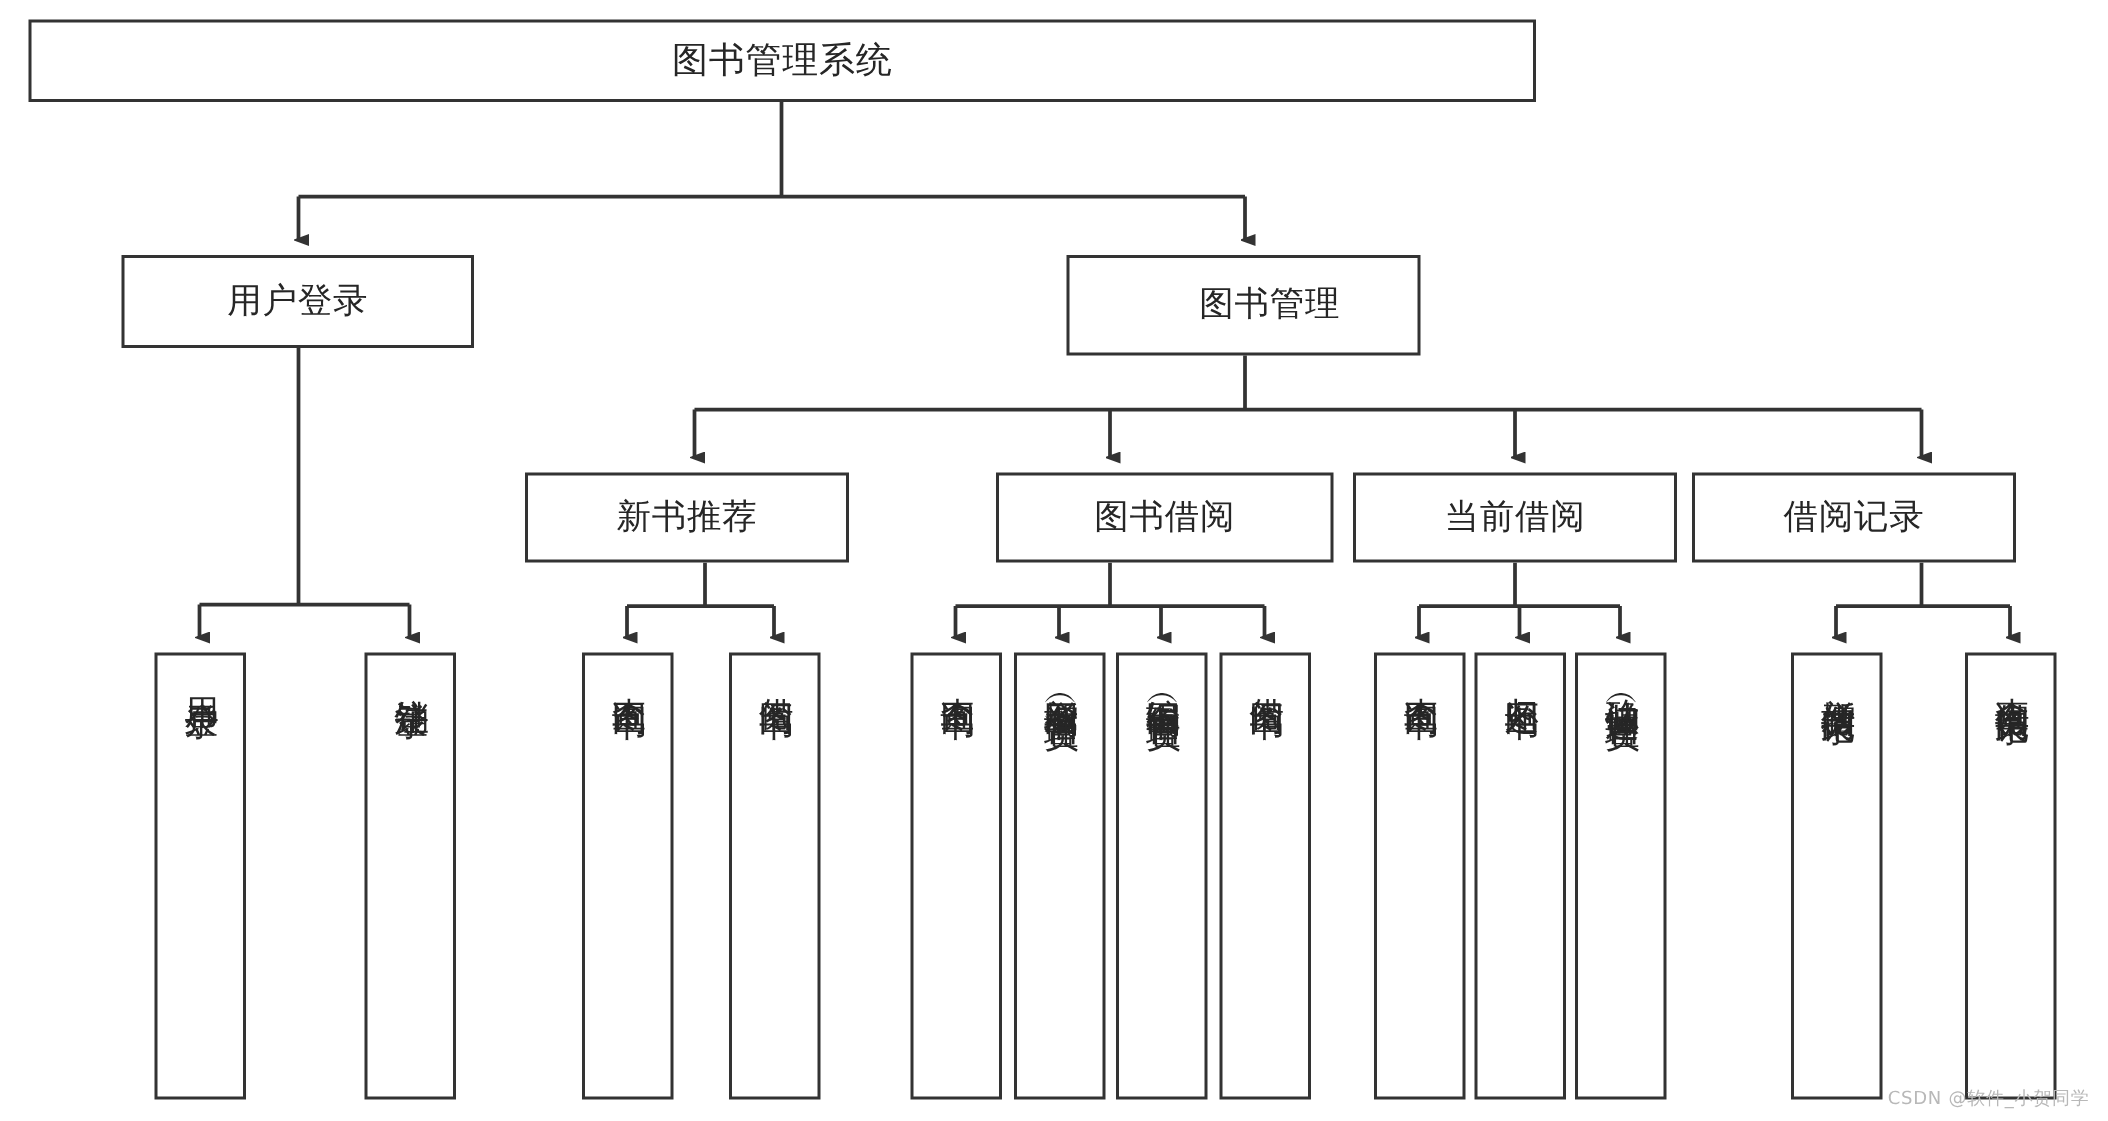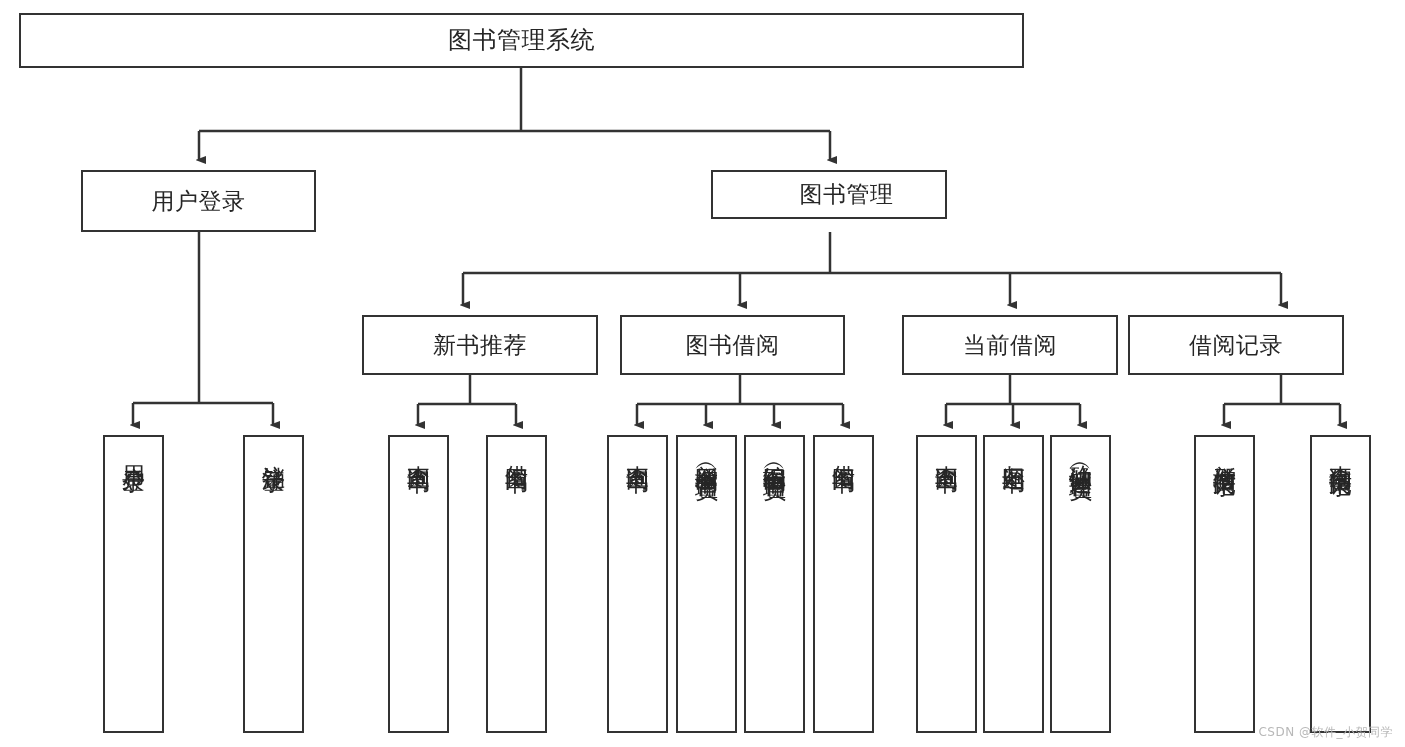--- a/index.html
+++ b/index.html
@@ -127,28 +127,28 @@
     </g>
   </svg>
 
   <div class="node horiz root" style="left:19px; top:13px; width:1005px; height:55px;align-items:center;">
     <span class="label">图书管理系统</span>
   </div>
 
   <div class="node horiz" style="left:81px; top:170px; width:235px; height:62px;">
     <span class="label">用户登录</span>
   </div>
-  <div class="node horiz" style="left:711px; top:170px; width:236px; height:49px;padding-left:35px;">
+  <div class="node horiz" style="left:711px; top:170px; width:236px; height:67px;padding-left:35px;">
     <span class="label">图书管理</span>
   </div>
 
-  <div class="node horiz" style="left:362px; top:315px; width:236px; height:60px;">
+  <div class="node horiz" style="left:350px; top:315px; width:216px; height:60px;">
     <span class="label">新书推荐</span>
   </div>
-  <div class="node horiz" style="left:620px; top:315px; width:225px; height:60px;">
+  <div class="node horiz" style="left:664px; top:315px; width:225px; height:60px;">
     <span class="label">图书借阅</span>
   </div>
   <div class="node horiz" style="left:902px; top:315px; width:216px; height:60px;">
     <span class="label">当前借阅</span>
   </div>
   <div class="node horiz" style="left:1128px; top:315px; width:216px; height:60px;">
     <span class="label">借阅记录</span>
   </div>
 
   <div class="node vert" style="left:103px; top:435px; width:61px; height:298px;">

